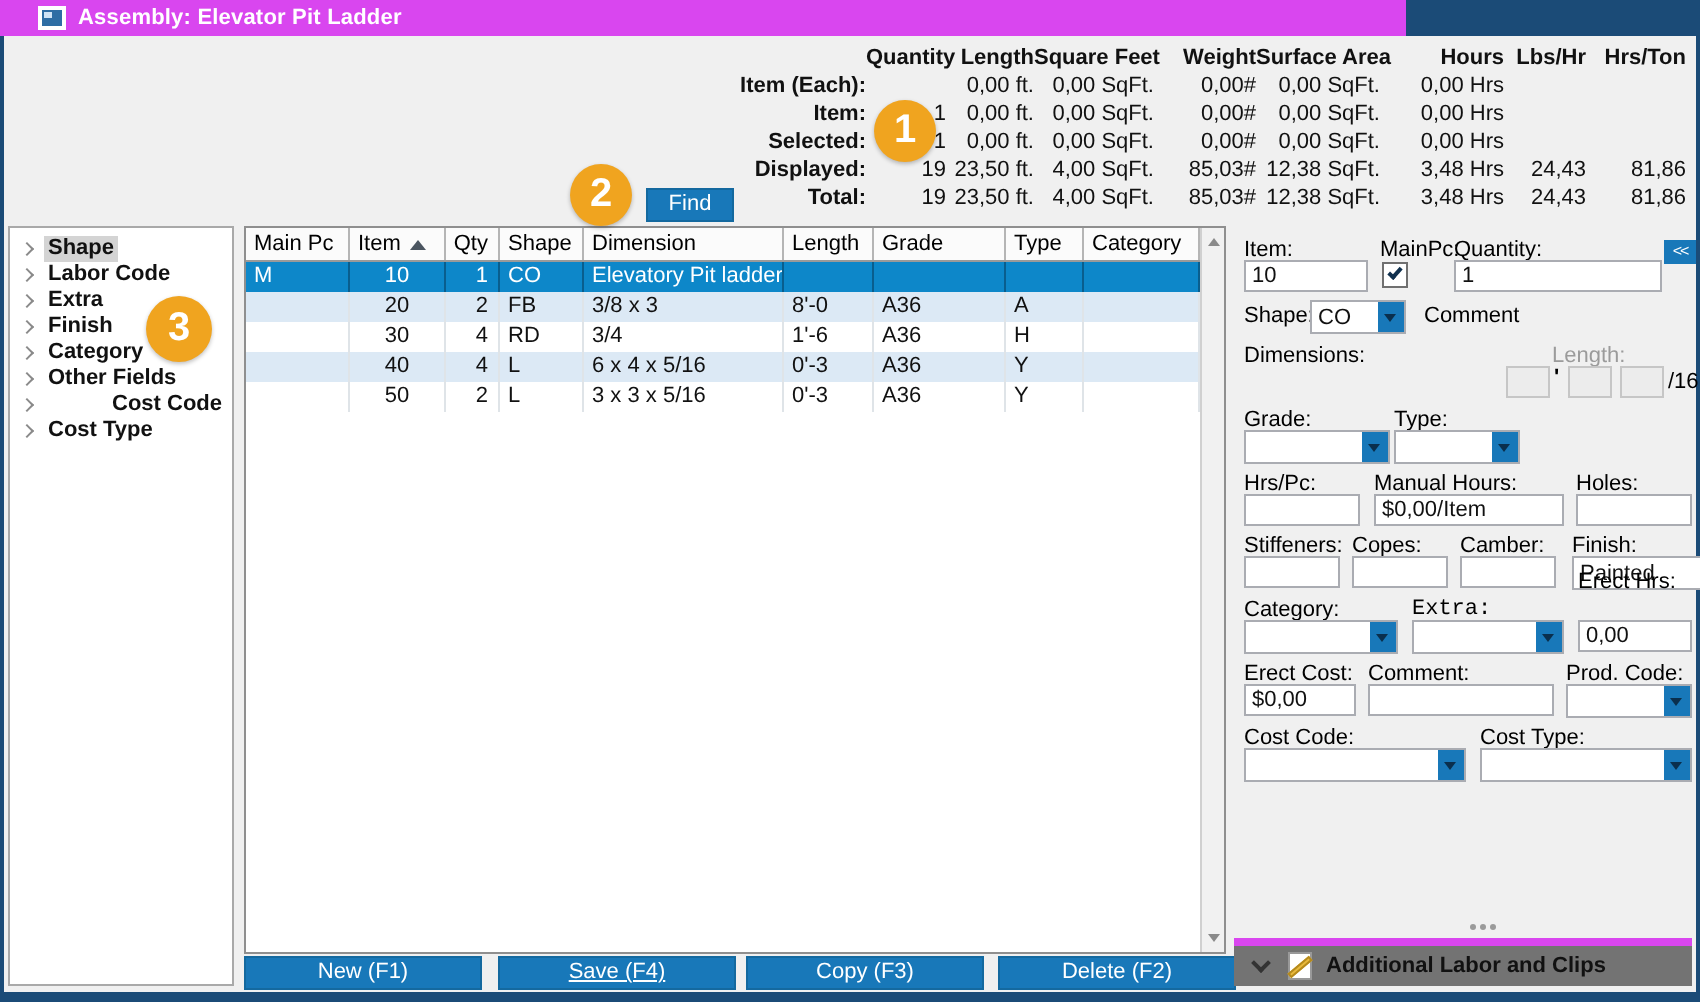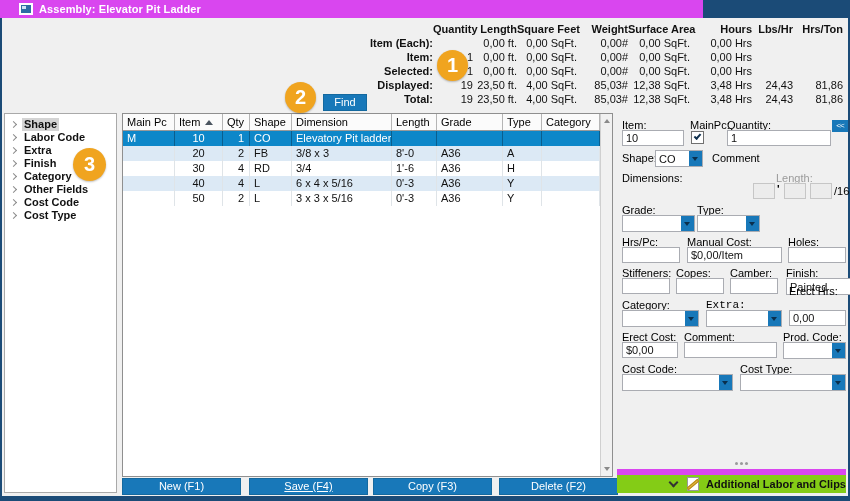--- a/index.html
+++ b/index.html
@@ -72,22 +72,22 @@
   .ddbtn .tri { position:absolute; left:3px; top:6px; width:0; height:0;
                 border-left:3.5px solid transparent; border-right:3.5px solid transparent;
                 border-top:4px solid #0a2f4d; }
   .collapse-btn { left:832px; top:120px; width:16px; height:12px; background:#1878b9; color:#fff;
                   font-size:8px; line-height:11px; text-align:center; letter-spacing:-1px; }
   .checkbox { left:691px; top:131px; width:13px; height:13px; background:#fff; border:1px solid #707070; }
   .checkmark { position:absolute; left:2px; top:2px; width:7px; height:4px;
                border-left:2px solid #10304e; border-bottom:2px solid #10304e; transform:rotate(-48deg); }
   .feet-tick { font-weight:bold; }
   
-  .addbar { left:617px; top:469px; width:229px; height:24px; background:#84cc16; border-top:6px solid #d946ef;
-            display:flex; align-items:center;justify-content:flex-end; }
+  .addbar { left:617px; top:469px; width:229px; height:24px; background:#737373; border-top:4px solid #d946ef;
+            display:flex; align-items:center; }
   .chev-down { width:7px; height:7px; border-right:2px solid #333; border-bottom:2px solid #333;
                transform:rotate(45deg); margin-left:10px; margin-top:-4px; flex:none; }
   .note-icon { position:relative; width:12px; height:14px; background:#fff; border:1px solid #999;
                margin-left:10px; flex:none; }
   .note-icon .pencil { position:absolute; left:-2px; top:5px; width:14px; height:3px; background:#e8b93c;
                        transform:rotate(-40deg); border:0.5px solid #b58a1d; }
   .addbar-text { font-weight:bold; margin-left:7px; }
   .grip-dots { left:735px; top:462px; width:3px; height:3px; background:#9a9a9a;
                box-shadow:5px 0 0 #9a9a9a, 10px 0 0 #9a9a9a; border-radius:50%; }
   
@@ -199,21 +199,21 @@
         <span class="tree-label">Finish</span>
       </div>
     <div class="tree-item" style="top:56px;">
         <span class="tree-chev"></span>
         <span class="tree-label">Category</span>
       </div>
     <div class="tree-item" style="top:69px;">
         <span class="tree-chev"></span>
         <span class="tree-label">Other Fields</span>
       </div>
-    <div class="tree-item" style="top:82px;">
+    <div class="tree-item" style="top:82px;gap:32px;">
         <span class="tree-chev"></span>
         <span class="tree-label">Cost Code</span>
       </div>
     <div class="tree-item" style="top:95px;">
         <span class="tree-chev"></span>
         <span class="tree-label">Cost Type</span>
       </div>
   </div>
 
   <div class="abs gridbox">
@@ -333,21 +333,21 @@
       </span>
   </div>
   <div class="ddwrap" style="left:697px; top:215px; width:63px;">
     <span class="ddval"></span>
     <span class="ddbtn">
         <span class="tri"></span>
       </span>
   </div>
 
   <div class="lbl" style="left:622px; top:236px;">Hrs/Pc:</div>
-  <div class="lbl" style="left:687px; top:236px;">Manual Cost:</div>
+  <div class="lbl" style="left:687px; top:236px;">Manual Hours:</div>
   <div class="lbl" style="left:788px; top:236px;">Holes:</div>
   <div class="tb" style="left:622px; top:247px; width:58px;"></div>
   <div class="tb" style="left:687px; top:247px; width:95px;">$0,00/Item</div>
   <div class="tb" style="left:788px; top:247px; width:58px;"></div>
 
   <div class="lbl" style="left:622px; top:267px;">Stiffeners:</div>
   <div class="lbl" style="left:676px; top:267px;">Copes:</div>
   <div class="lbl" style="left:730px; top:267px;">Camber:</div>
   <div class="lbl" style="left:786px; top:267px;">Finish:</div>
   <div class="tb" style="left:622px; top:278px; width:48px;"></div>

